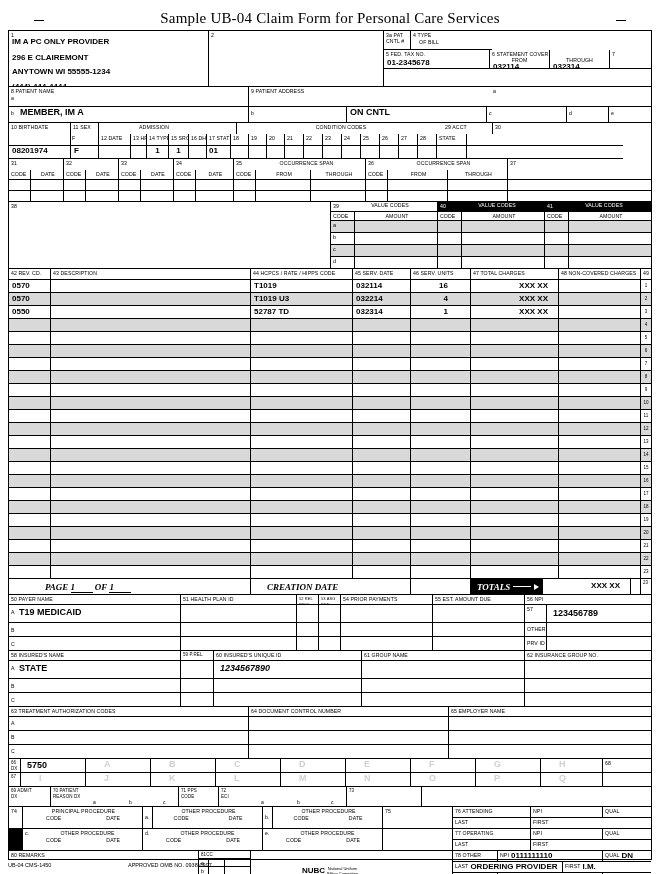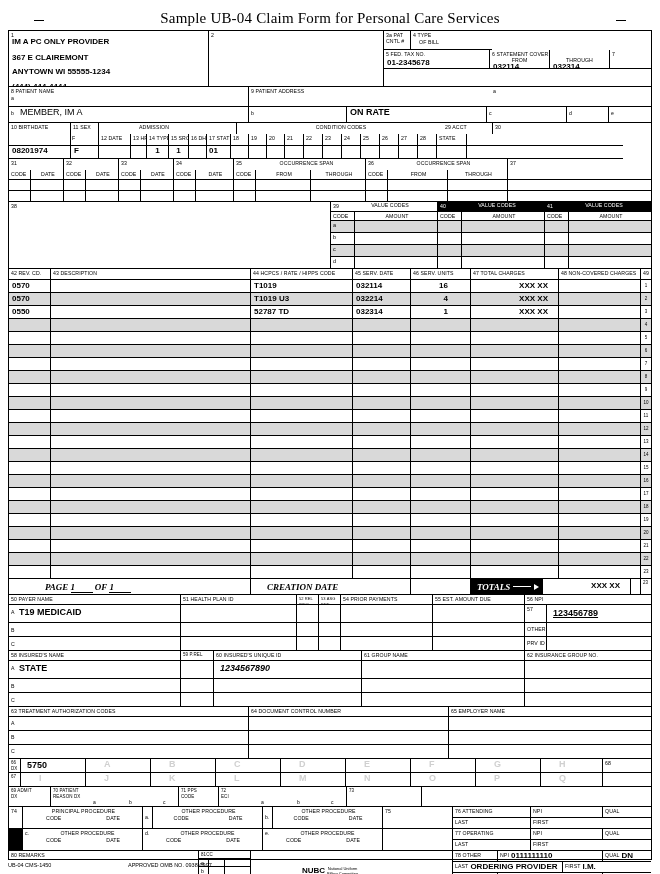--- a/index.html
+++ b/index.html
@@ -96,21 +96,21 @@
   <div class="crop-r"></div>
   <div class="title">Sample UB-04 Claim Form for Personal Care Services</div>
 
   <div class="form">
 
     <div class="row" style="height:56px;">
 
       <div class="cell" style="width:200px;">
         <div class="lbl">1</div>
         <div class="val" style="margin-top:-1px;font-weight:bold;">IM A PC ONLY PROVIDER</div>
-        <div class="val" style="margin-top:6px;font-weight:bold;">367 E CLAIREMONT</div>
+        <div class="val" style="margin-top:6px;font-weight:bold;">296 E CLAIREMONT</div>
         <div class="val" style="margin-top:4px;font-weight:bold;">ANYTOWN WI 55555-1234</div>
         <div class="val" style="margin-top:5px;font-weight:bold;">(444) 444-4444</div>
       </div>
 
       <div class="cell" style="width:175px;">
         <div class="lbl">2</div>
       </div>
 
       <div class="cell nr" style="width:267px;padding:0;border-right:none;">
         <div class="vstack" style="height:100%;">
@@ -158,30 +158,30 @@
         <div style="display:flex;">
           <div class="lbl" style="flex:1;">9 PATIENT   ADDRESS</div>
           <div class="lbl" style="width:160px;">a</div>
         </div>
       </div>
     </div>
     <div class="row" style="height:16px;">
       <div class="cell" style="width:240px;">
         <div style="display:flex;">
           <div class="lbl" style="width:8px;padding-top:3px;">b</div>
-          <div class="val big" style="font-weight:normal;text-align:right;">MEMBER, IM A</div>
+          <div class="val big" style="font-weight:bold;text-align:right;">MEMBER, IM A</div>
         </div>
       </div>
       <div class="cell" style="width:98px;">
         <div style="display:flex;">
           <div class="lbl" style="width:8px;padding-top:3px;">b</div>
         </div>
       </div>
       <div class="cell" style="width:140px;">
-        <div class="val big" style="font-weight:bold;">ON RATE</div>
+        <div class="val big" style="font-weight:bold;">ON CNTL</div>
       </div>
       <div class="cell" style="width:80px;">
         <div class="lbl" style="padding-top:3px;">c</div>
       </div>
       <div class="cell" style="width:42px;">
         <div class="lbl" style="padding-top:3px;">d</div>
       </div>
       <div class="cell nr" style="width:42px;">
         <div class="lbl" style="padding-top:3px;">e</div>
       </div>
@@ -1192,21 +1192,21 @@
         </div>
       </div>
       <div class="cell" style="width:116px;"></div>
       <div class="cell" style="width:22px;"></div>
       <div class="cell" style="width:22px;"></div>
       <div class="cell" style="width:92px;"></div>
       <div class="cell" style="width:92px;"></div>
       <div class="cell" style="width:22px;">
           <div class="lbl">57</div>
         </div>
-      <div class="cell nr" style="width:104px;text-decoration:underline;">
+      <div class="cell nr" style="width:104px;">
         <div class="val big" style="font-weight:bold;padding-top:3px;padding-left:6px;">123456789</div>
       </div>
     </div>
     <div class="row" style="height:14px;">
       <div class="cell" style="width:172px;">
         <div class="lbl" style="padding-top:4px;">B</div>
       </div>
       <div class="cell" style="width:116px;"></div>
       <div class="cell" style="width:22px;"></div>
       <div class="cell" style="width:22px;"></div>

